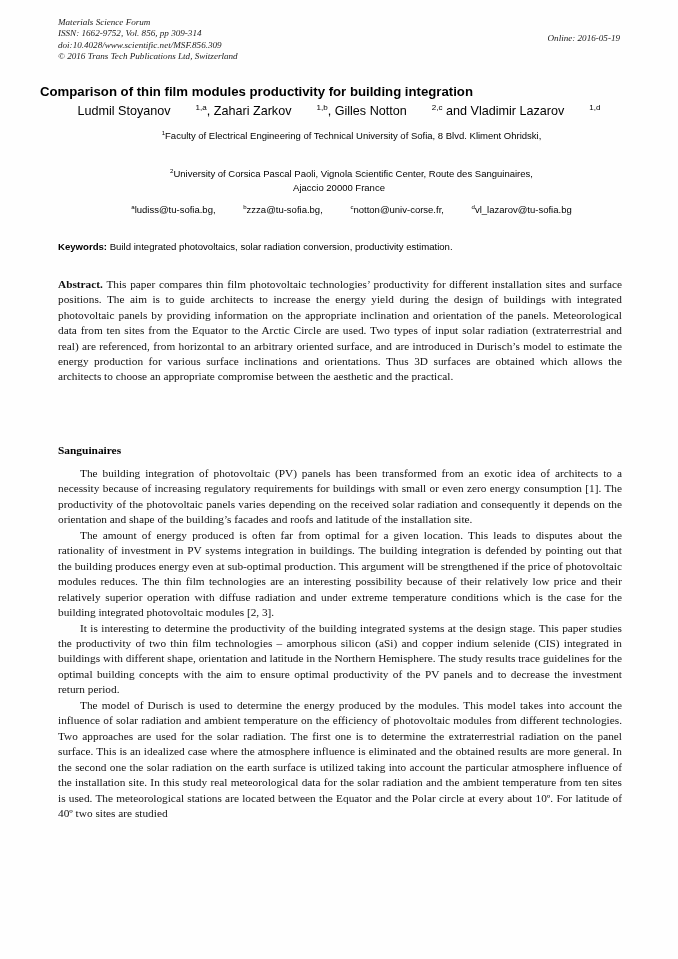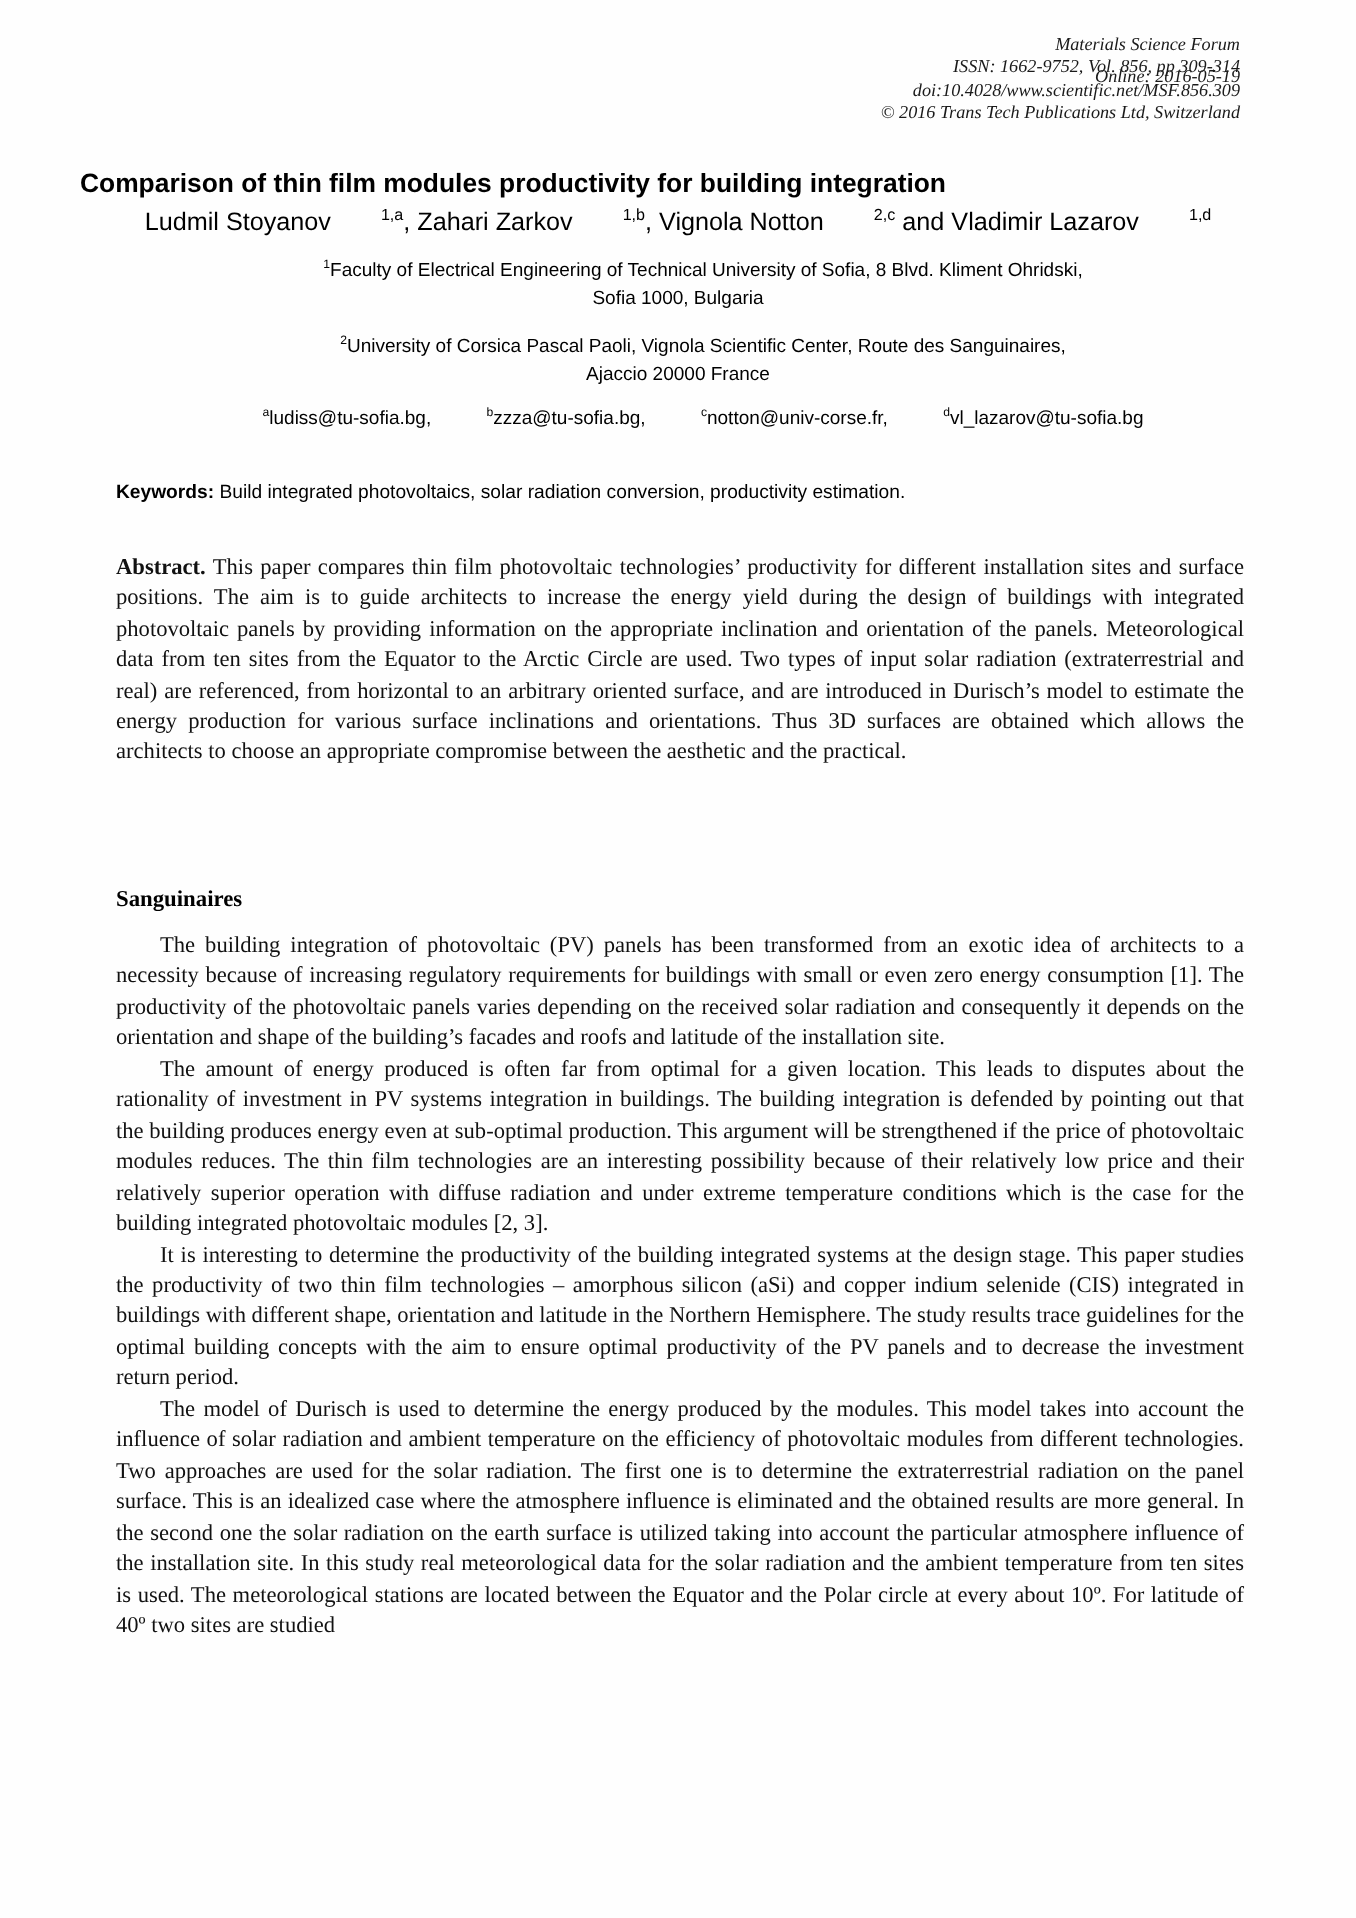--- a/index.html
+++ b/index.html
@@ -31,21 +31,21 @@
     position: absolute;
     left: 58px;
     top: 17px;
     width: 562px;
     font-family: "Liberation Serif", serif;
     font-style: italic;
     font-size: 9.1px;
     line-height: 11.4px;
     color: #1a1a1a;
   }
-  .masthead .journal-line { white-space: nowrap; text-align: right; }
+  .masthead .journal-line { white-space: nowrap; }
   .masthead .online {
     position: absolute;
     right: 0;
     top: 0;
     font-style: italic;
     white-space: nowrap;
     margin-top: 16px;
   }
 
   
@@ -167,26 +167,25 @@
     <div class="journal-line">Materials Science Forum</div>
     <div class="journal-line">ISSN: 1662-9752, Vol. 856, pp 309-314</div>
     <div class="journal-line">doi:10.4028/www.scientific.net/MSF.856.309</div>
     <div class="journal-line">© 2016 Trans Tech Publications Ltd, Switzerland</div>
     <div class="online">Online: 2016-05-19</div>
   </div>
 
   <div class="title">Comparison of thin film modules productivity for building integration</div>
 
   <div class="authors">
-    <span>Ludmil Stoyanov</span><sup>1,a</sup><span>, </span><span>Zahari Zarkov</span><sup>1,b</sup><span>, </span><span>Vignola Notton</span><sup>2,c</sup><span>&nbsp;</span><span>and</span><span>&nbsp;</span><span>Vladimir Lazarov</span><sup>1,d</sup>
+    <span>Ludmil Stoyanov</span><sup>1,a</sup><span>, </span><span>Zahari Zarkov</span><sup>1,b</sup><span>, </span><span>Gilles Notton</span><sup>2,c</sup><span>&nbsp;</span><span>and</span><span>&nbsp;</span><span>Vladimir Lazarov</span><sup>1,d</sup>
   </div>
 
   <div class="affil affil-1">
     <div><sup>1</sup><span>Faculty of Electrical Engineering of Technical University of Sofia, 8 Blvd. Kliment Ohridski,</span></div>
-    <div>Sofia 1000, Bulgaria</div>
   </div>
 
   <div class="affil affil-2">
     <div><sup>2</sup><span>University of Corsica Pascal Paoli, Vignola Scientific Center, Route des Sanguinaires,</span></div>
     <div>Ajaccio 20000 France</div>
   </div>
 
   <div class="emails">
     <sup>a</sup><span>ludiss@tu-sofia.bg</span><span>, </span><sup>b</sup><span>zzza@tu-sofia.bg</span><span>, </span><sup>c</sup><span>notton@univ-corse.fr</span><span>, </span><sup>d</sup><span>vl_lazarov@tu-sofia.bg</span>
   </div>

